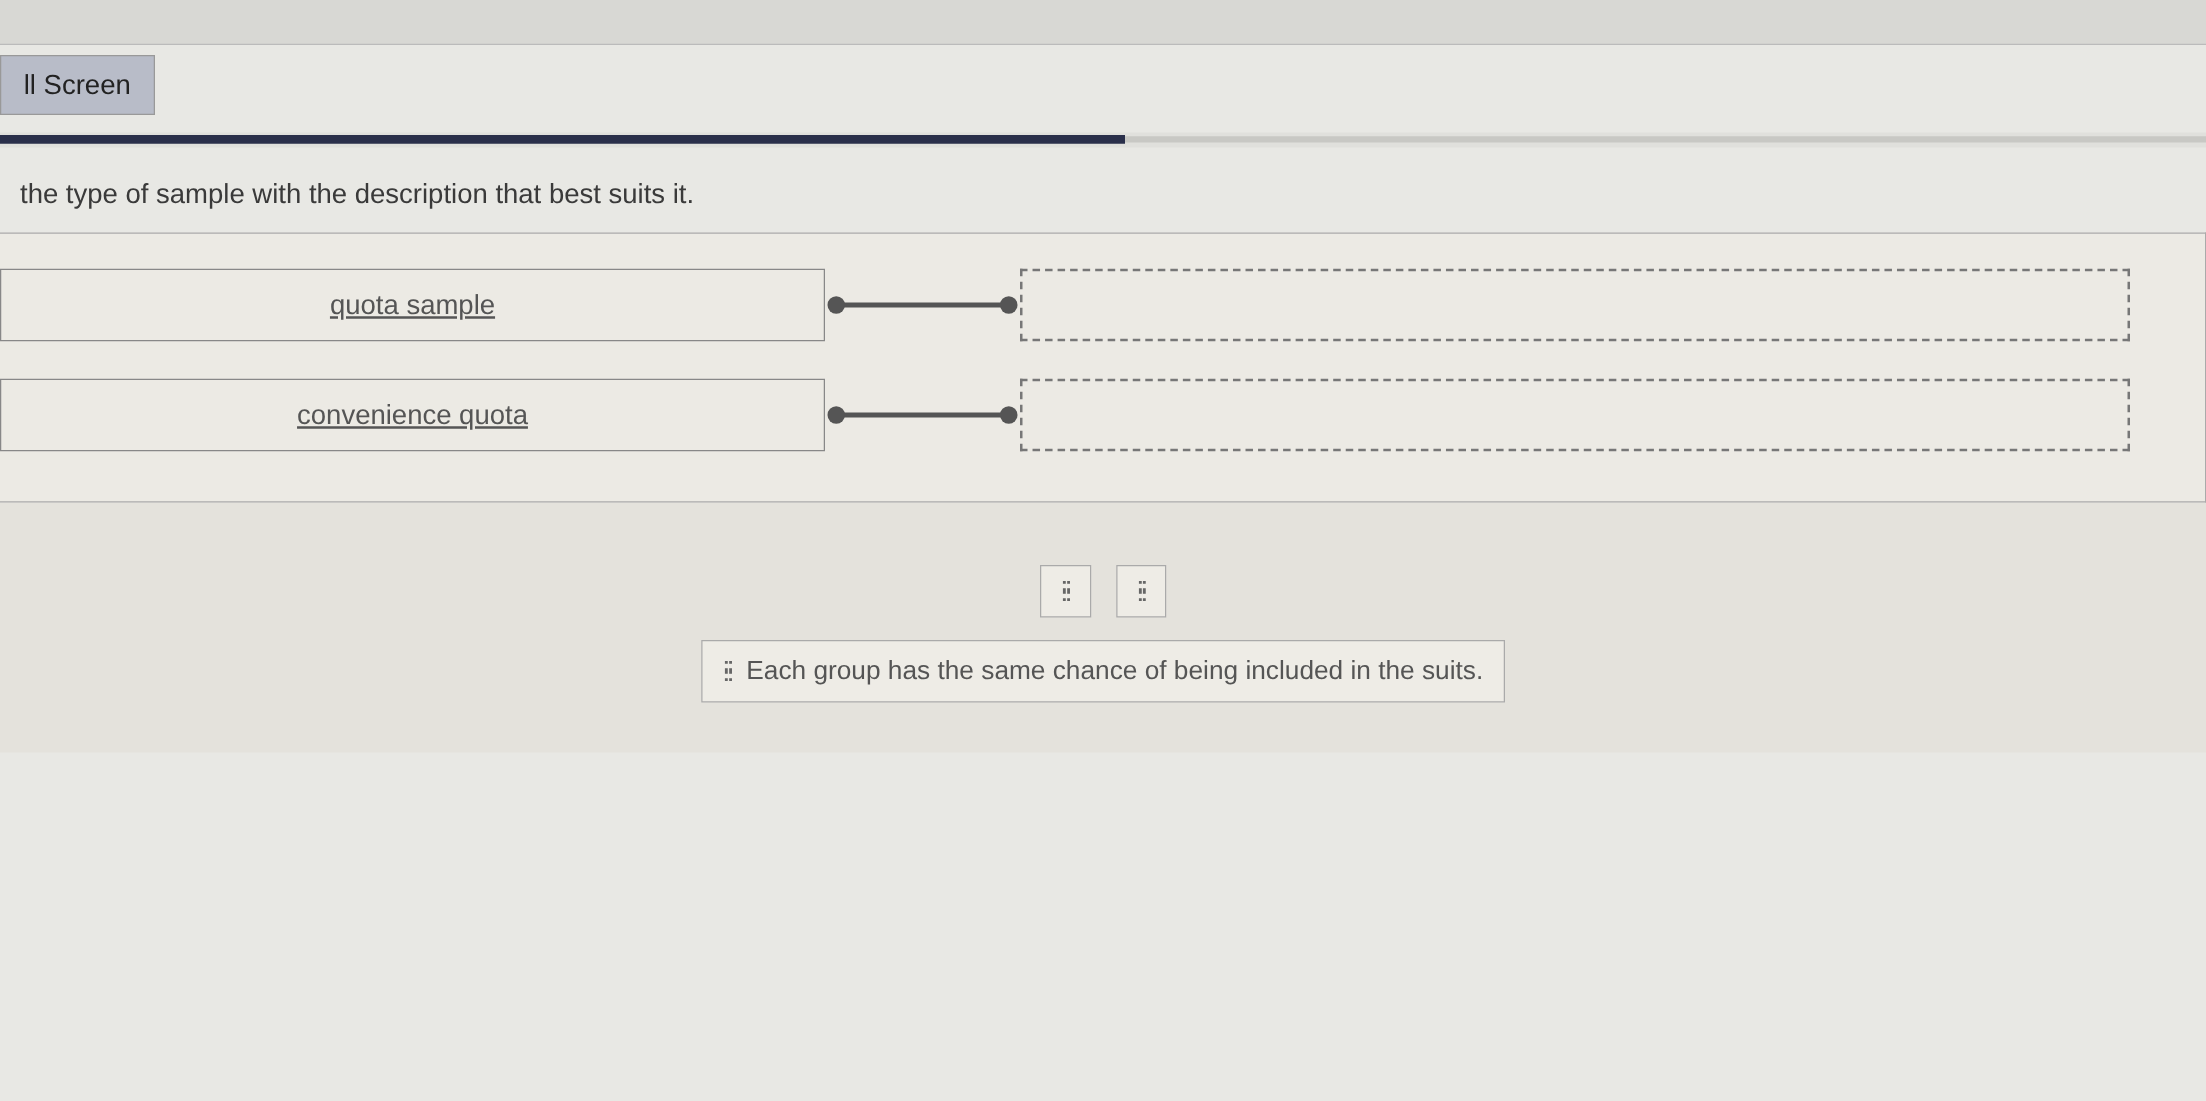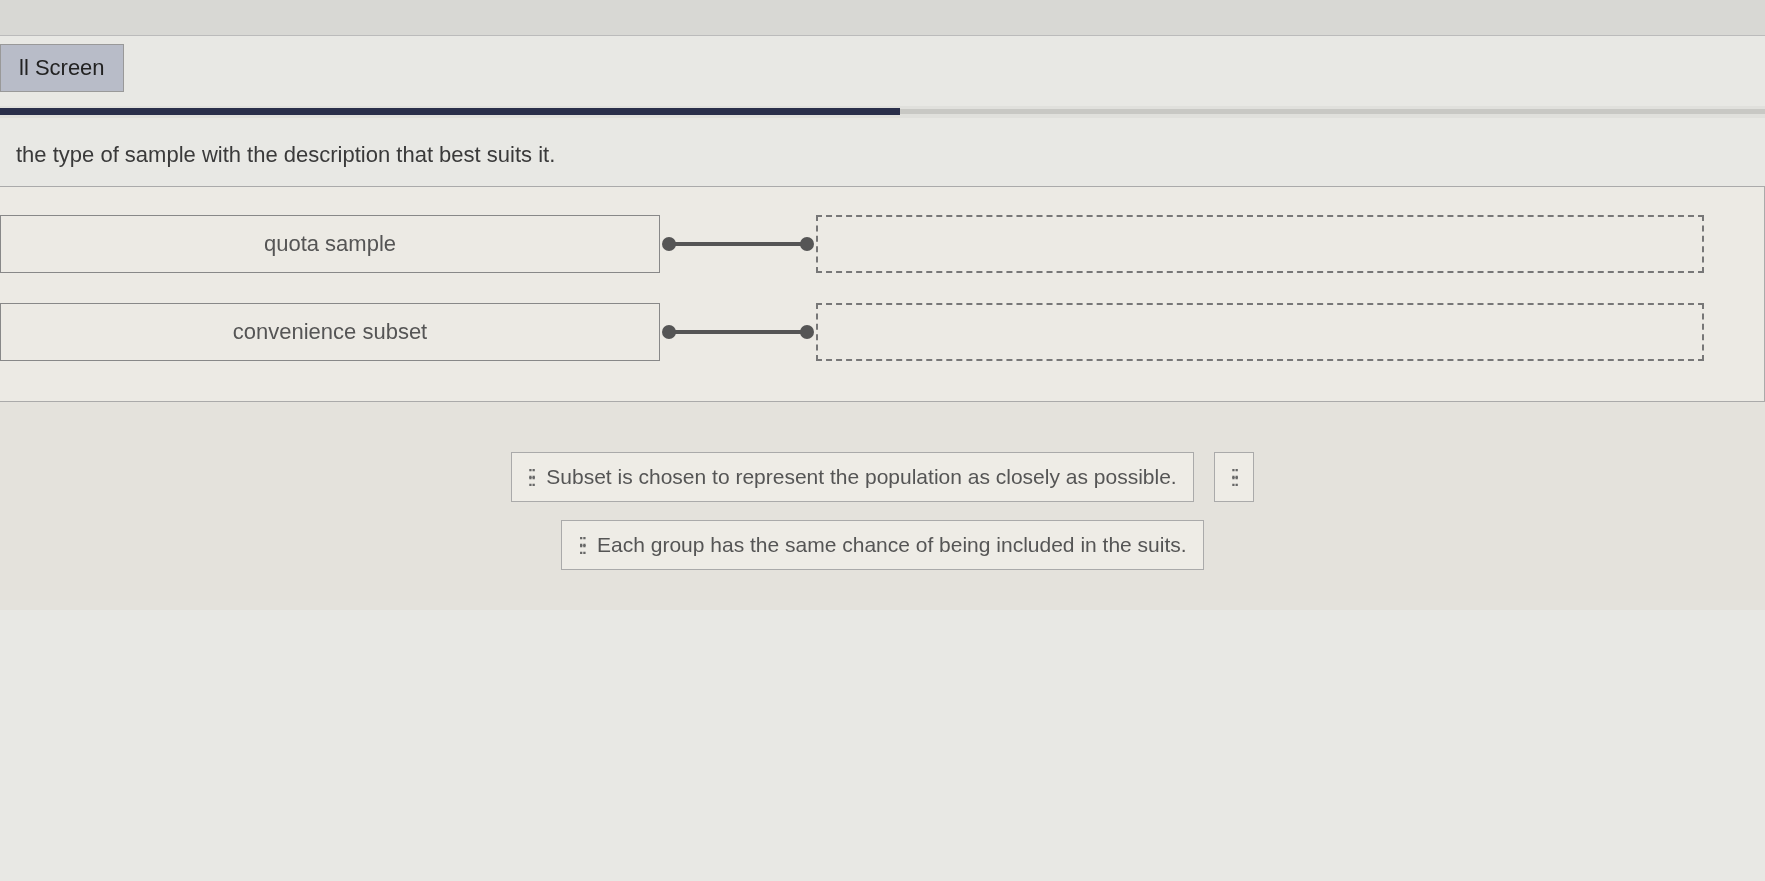--- a/index.html
+++ b/index.html
@@ -93,20 +93,21 @@
     .term-box {
       width: 660px;
       height: 58px;
       border: 1px solid #888;
       background: #eceae4;
       display: flex;
       align-items: center;
       justify-content: center;
       font-size: 22px;
       color: #555;
+      text-decoration: underline;
     }
     .connector {
       width: 156px;
       height: 58px;
       display: flex;
       align-items: center;
       justify-content: center;
       position: relative;
     }
     .connector-line {
@@ -192,34 +193,33 @@
     </div>
     <div class="connector">
       <div class="connector-line"></div>
     </div>
     <div class="drop-zone"></div>
   </div>
 
 
   <div class="match-row" style="margin-bottom:0;">
     <div class="term-box">
-      <span>convenience subset</span>
+      <span>convenience quota</span>
     </div>
     <div class="connector">
       <div class="connector-line"></div>
     </div>
     <div class="drop-zone"></div>
   </div>
 </div>
 
 <div class="drag-bank">
   <div class="bank-row">
     <div class="drag-item">
       <span class="grip">::<br>::</span>
-      <span>Subset is chosen to represent the population as closely as possible.</span>
     </div>
     <div class="drag-item">
       <span class="grip">::<br>::</span>
     </div>
   </div>
   <div class="bank-row">
     <div class="drag-item">
       <span class="grip">::<br>::</span>
       <span>Each group has the same chance of being included in the suits.</span>
     </div>

